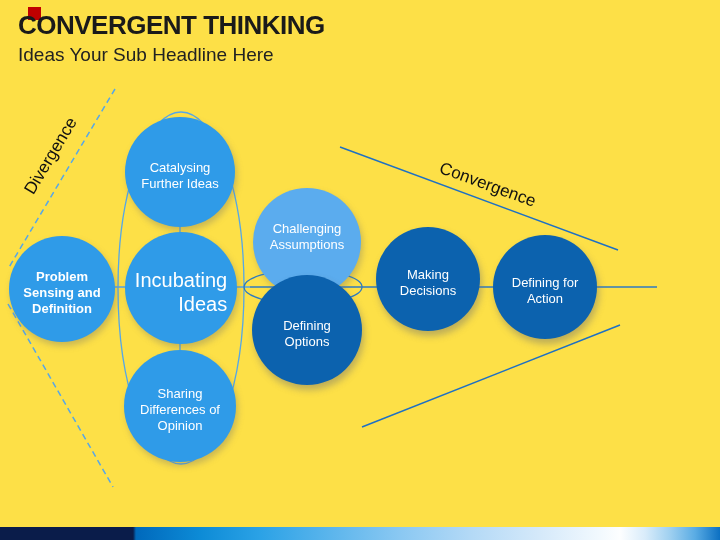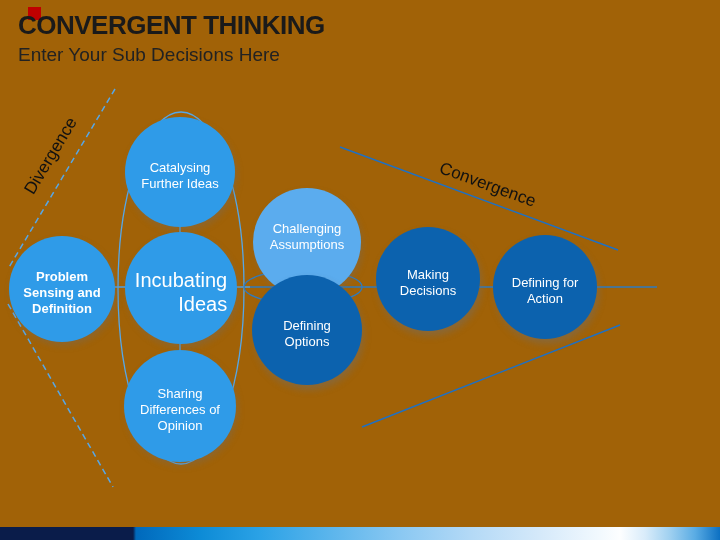--- a/index.html
+++ b/index.html
@@ -1,17 +1,17 @@
 <!DOCTYPE html>
 <html><head>
 <meta charset="utf-8">
 <style>
   html,body{margin:0;padding:0;width:720px;height:540px;overflow:hidden;
     font-family:"Liberation Sans",sans-serif;background:#f1f1f0;}
-  .slide{position:relative;width:720px;height:540px;background:#a16207;}
+  .slide{position:relative;width:720px;height:540px;background:#fde047;}
 
   .accent-square{position:absolute;left:28px;top:7px;width:13px;height:13px;background:#c00000;}
 
   .title{position:absolute;left:18px;top:10px;font-size:26px;font-weight:bold;
     color:#1a1a1a;letter-spacing:-0.5px;white-space:nowrap;}
   .subtitle{position:absolute;left:18px;top:44px;font-size:19px;color:#222;white-space:nowrap;}
 
   .lines-svg{position:absolute;left:0;top:0;width:720px;height:540px;z-index:1;}
 
   .circle{position:absolute;border-radius:50%;display:flex;align-items:center;justify-content:center;
@@ -44,21 +44,21 @@
       #fdfeff 620px,#d9ecfa 645px,#9fd0f0 670px,#5aace4 695px,#0c70c2 720px);}
 </style>
 </head>
 <body>
 
 <div class="slide">
 
   <div class="accent-square"></div>
 
   <div class="title">CONVERGENT THINKING</div>
-  <div class="subtitle">Enter Your Sub Decisions Here</div>
+  <div class="subtitle">Ideas Your Sub Headline Here</div>
 
   <svg class="lines-svg" viewBox="0 0 720 540">
     <line x1="62" y1="287" x2="250" y2="287" stroke="#4fa5e8" stroke-width="1.5"></line>
     <line x1="250" y1="287" x2="657" y2="287" stroke="#2e7bc0" stroke-width="1.5"></line>
     <line x1="180" y1="172" x2="180" y2="406" stroke="#4fa5e8" stroke-width="1.3"></line>
     <ellipse cx="181" cy="288" rx="63" ry="176" fill="none" stroke="#55a7e8" stroke-width="1.3"></ellipse>
     <ellipse cx="303" cy="287" rx="59" ry="17" fill="none" stroke="#2e7bc0" stroke-width="1.3"></ellipse>
     <line x1="115" y1="89" x2="8" y2="269" stroke="#56a7e8" stroke-width="1.5" stroke-dasharray="6,4"></line>
     <line x1="8" y1="304" x2="113" y2="487" stroke="#56a7e8" stroke-width="1.5" stroke-dasharray="6,4"></line>
     <line x1="340" y1="147" x2="618" y2="250" stroke="#1e70c4" stroke-width="1.5"></line>

